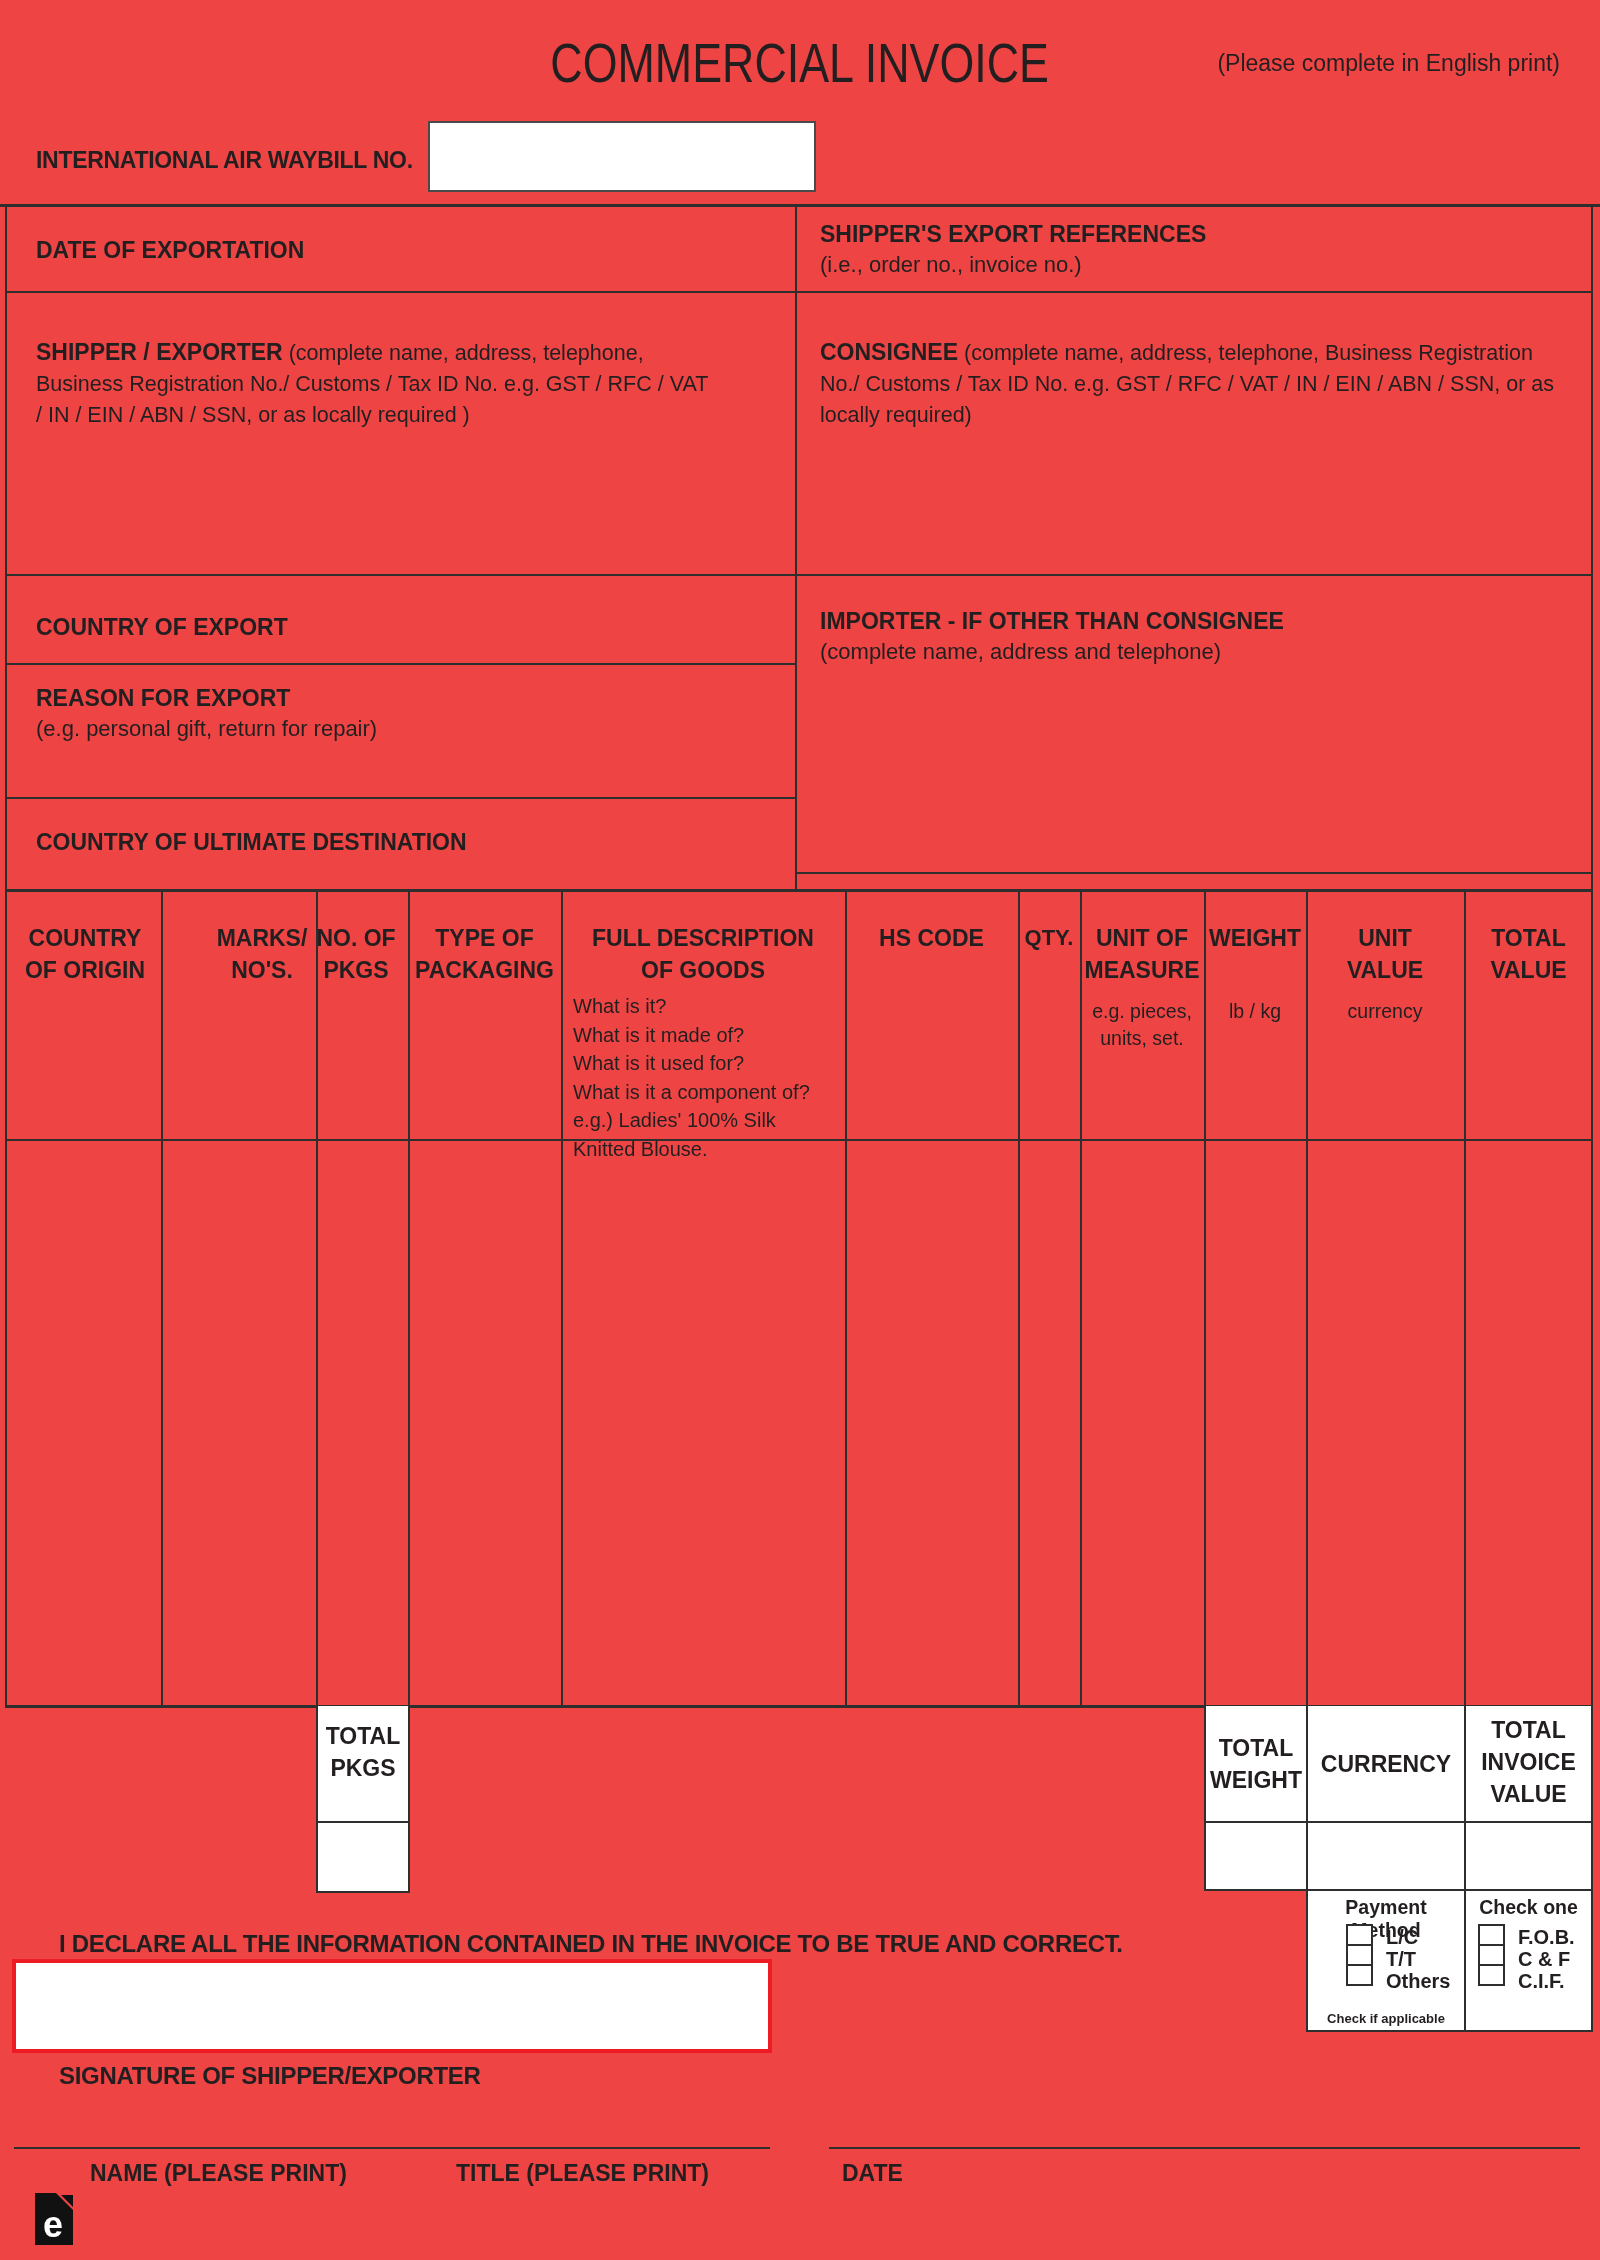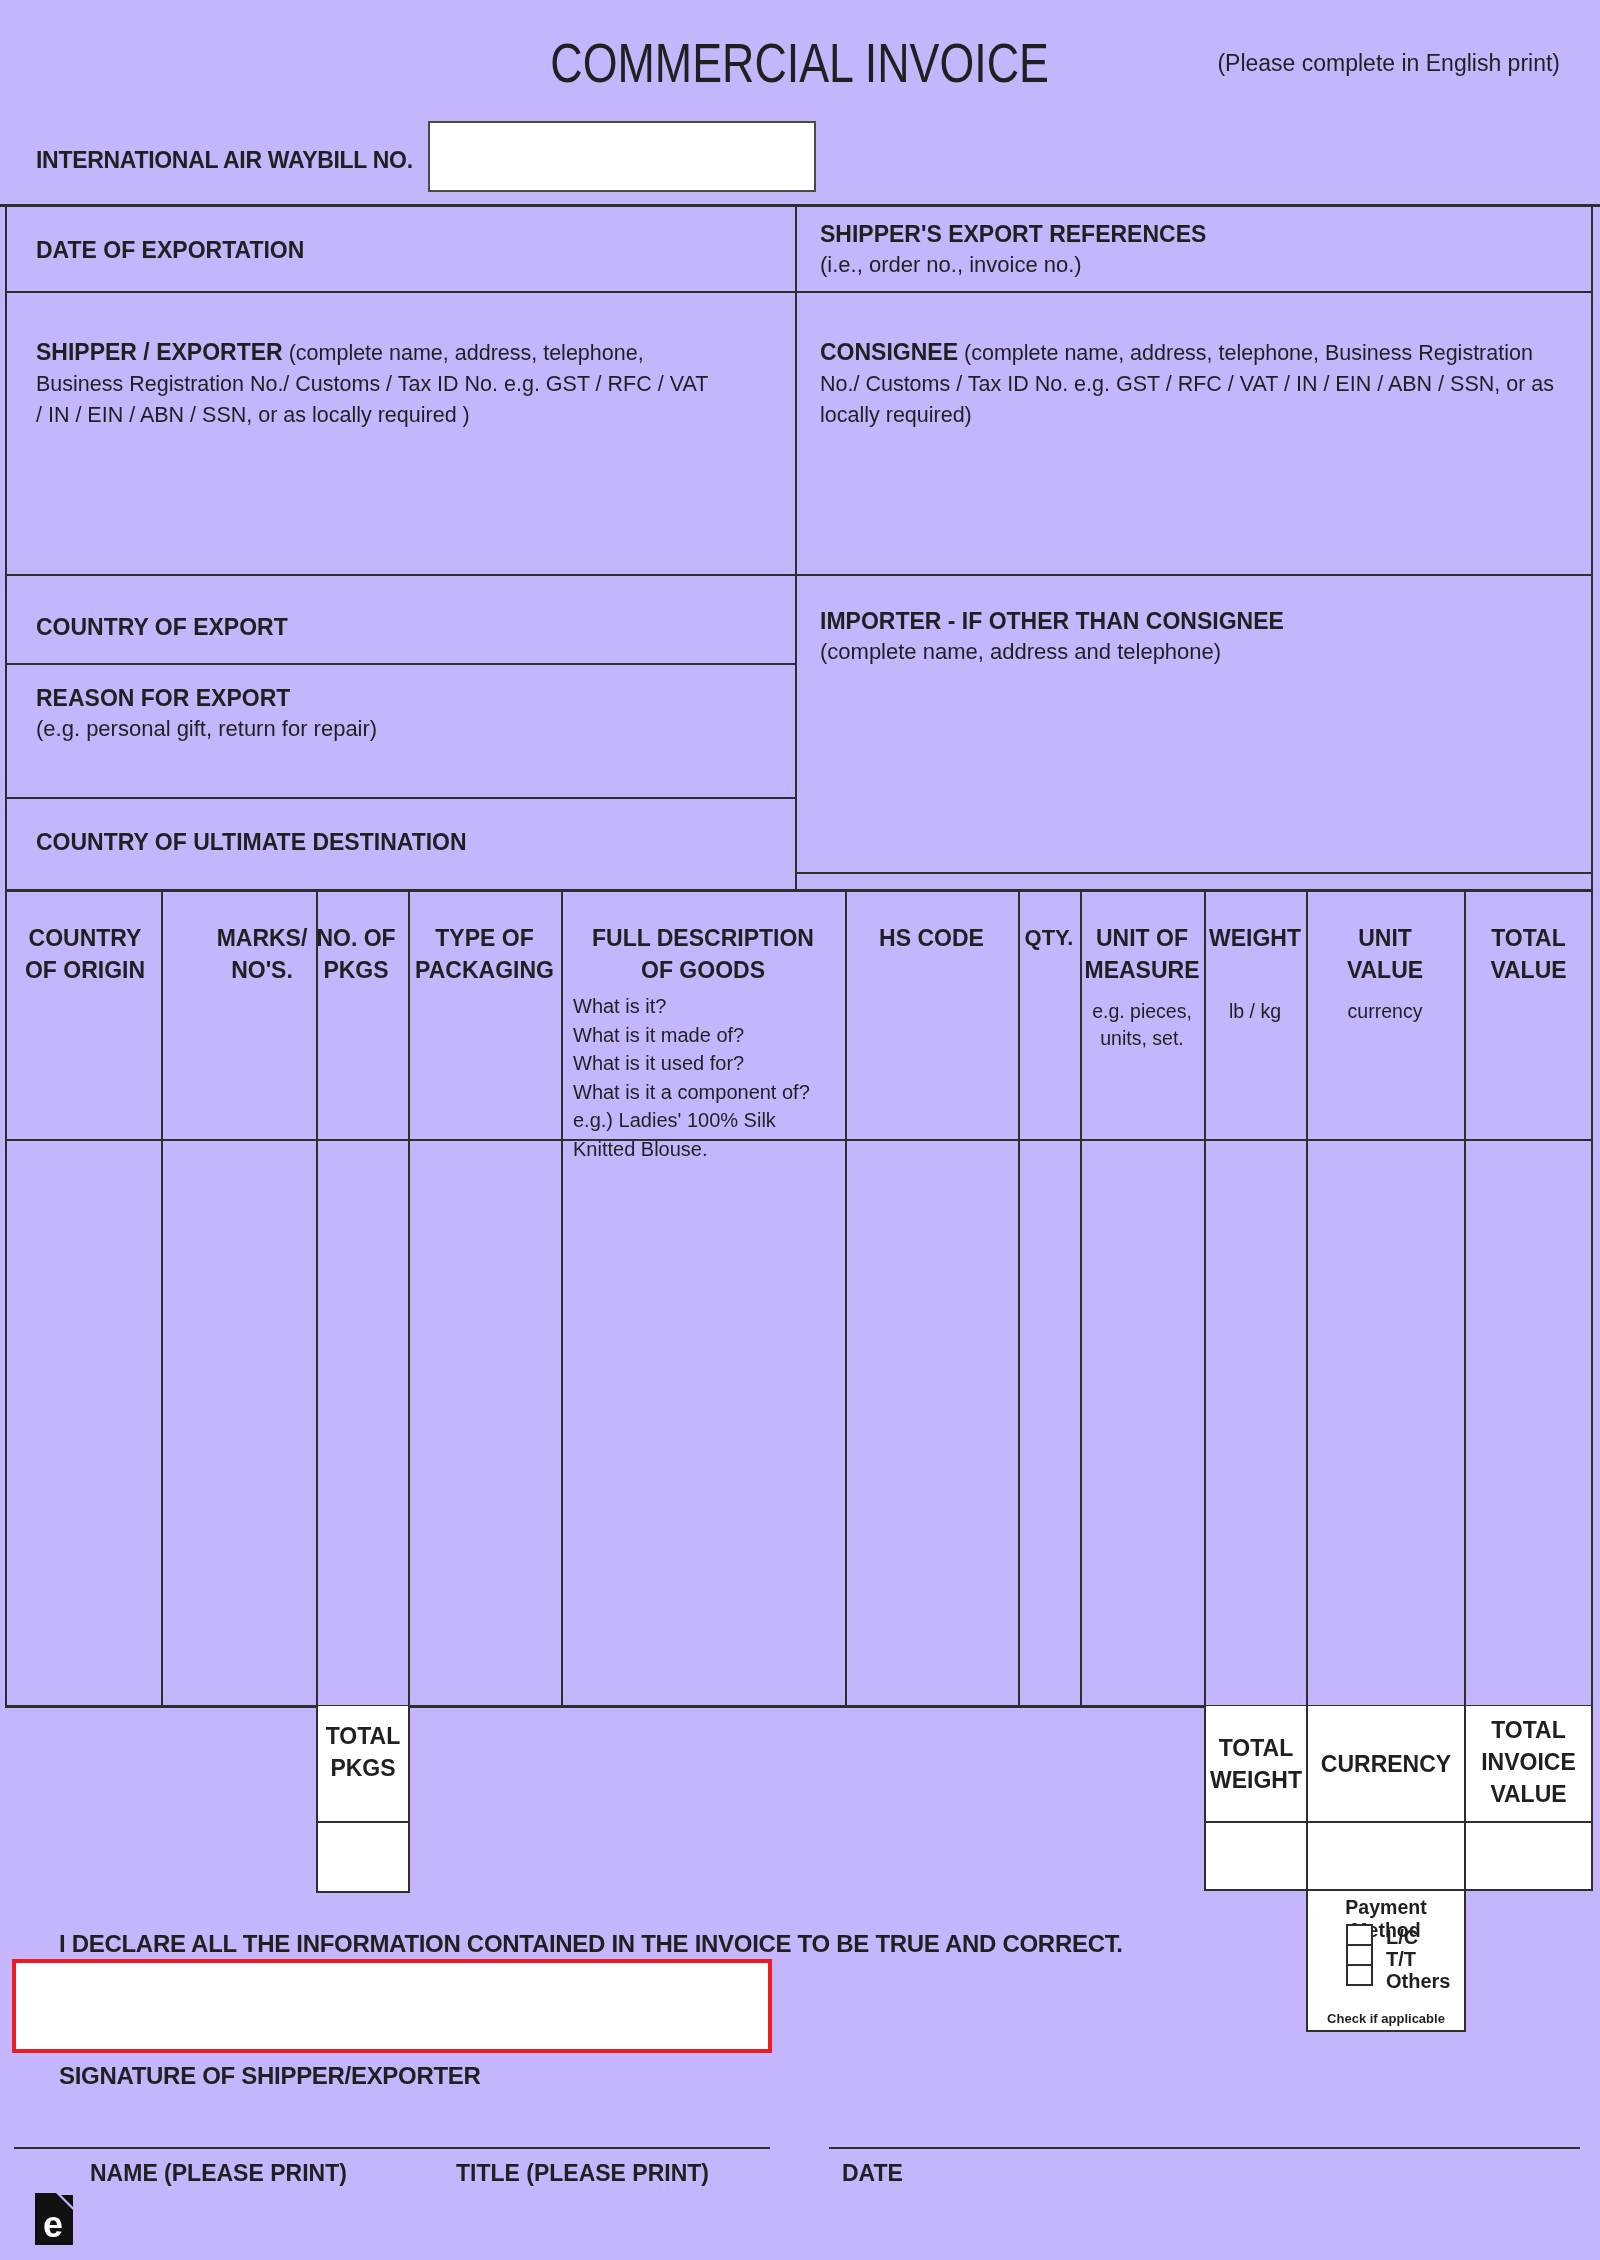--- a/index.html
+++ b/index.html
@@ -4,21 +4,21 @@
 <style>
   :root{
     --ink:#231f20;
     --line:#2e2e2e;
     --red:#ed1c24;
   }
   html,body{margin:0;padding:0;background:#888;}
   #page{
     position:relative;
     width:1600px;height:2260px;
-    background:#c4b5fd;
+    background:#ef4444;
     margin:0 auto;
     font-family:"Liberation Sans","DejaVu Sans",sans-serif;
     color:var(--ink);
     overflow:hidden;
   }
   .abs{position:absolute;}
   .b{font-weight:bold;}
   .pre{white-space:pre-line;}
   .hline{position:absolute;background:var(--line);}
   .vline{position:absolute;background:var(--line);}
@@ -216,20 +216,33 @@
       <div class="ck"></div>
     </div>
     <div class="cklabels" style="left:78px;top:35px;">
       <div>L/C</div>
       <div>T/T</div>
       <div>Others</div>
     </div>
     <div class="b" style="position:absolute;bottom:4px;left:0;width:100%;text-align:center;font-size:13px;">Check if applicable</div>
   </div>
 
+  <div class="cell" style="left:1464px;top:1889px;width:129px;height:143px;">
+    <div class="b" style="text-align:center;font-size:19.5px;padding-top:5px;">Check one</div>
+    <div class="ckstack" style="left:12px;top:35px;">
+      <div class="ck"></div>
+      <div class="ck"></div>
+      <div class="ck"></div>
+    </div>
+    <div class="cklabels" style="left:52px;top:35px;">
+      <div>F.O.B.</div>
+      <div>C &amp; F</div>
+      <div>C.I.F.</div>
+    </div>
+  </div>
 
   <div class="abs b" style="left:59px;top:1930px;width:1240px;font-size:24px;letter-spacing:-0.3px;">I DECLARE ALL THE INFORMATION CONTAINED IN THE INVOICE TO BE TRUE AND CORRECT.</div>
 
   <div class="abs" style="left:12px;top:1959px;width:752px;height:86px;border:4px solid var(--red);background:#fff;"></div>
 
   <div class="abs b" style="left:59px;top:2062px;font-size:24px;letter-spacing:-0.3px;">SIGNATURE OF SHIPPER/EXPORTER</div>
 
   <div class="hline" style="top:2147px;left:14px;width:756px;height:2px;"></div>
   <div class="hline" style="top:2147px;left:829px;width:751px;height:2px;"></div>
 

